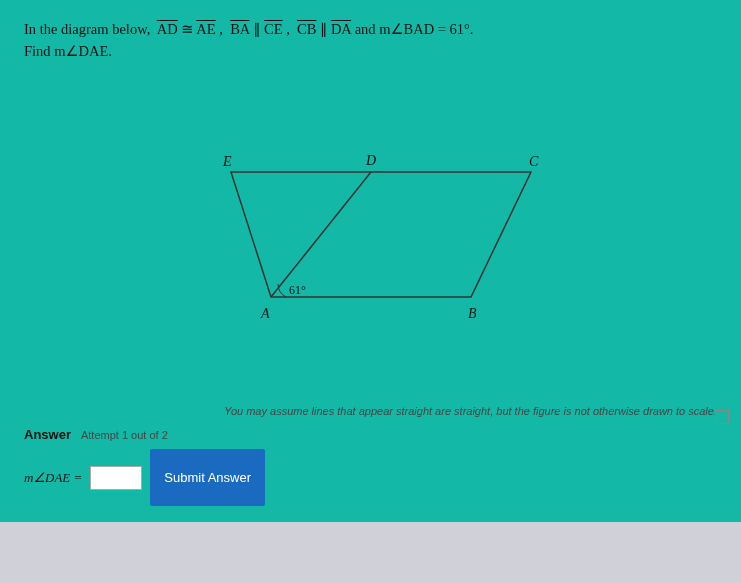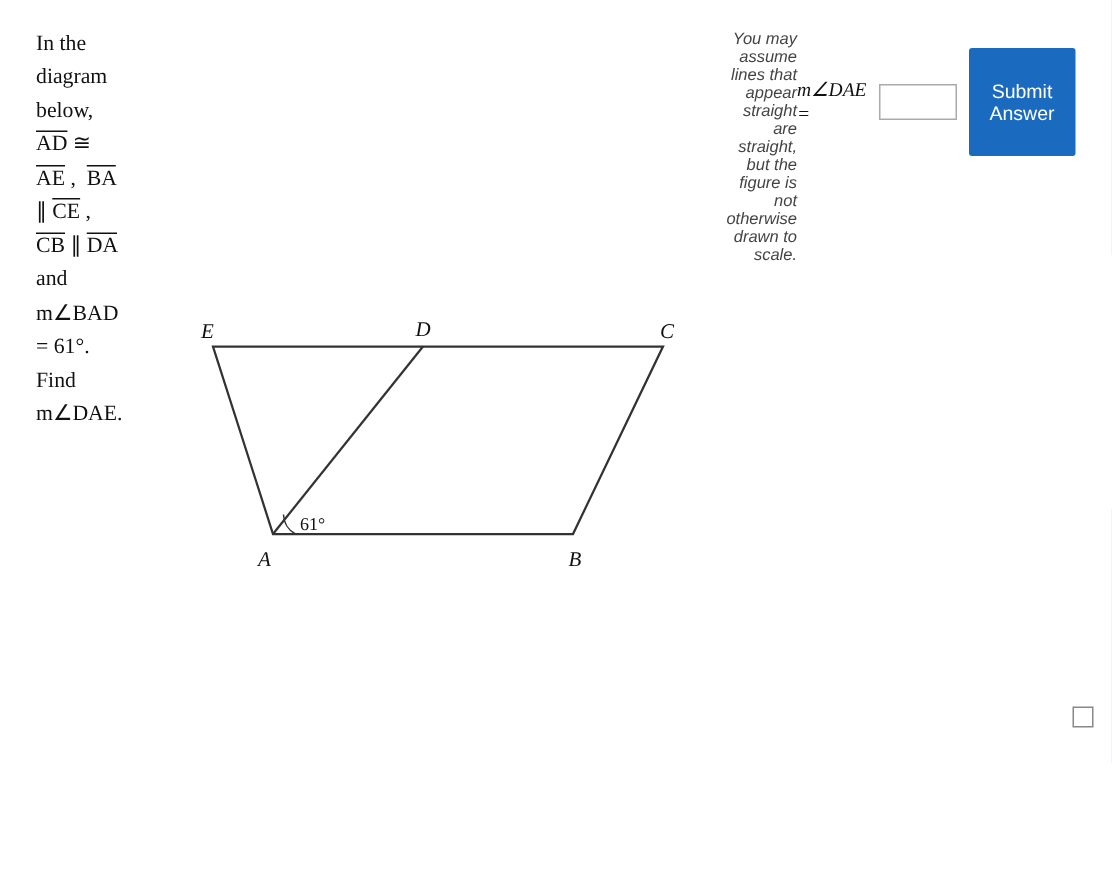--- a/index.html
+++ b/index.html
@@ -6,25 +6,25 @@
     body {
       width: 741px;
       height: 583px;
       background: #d0d0d8;
       font-family: 'Times New Roman', Times, serif;
       overflow: hidden;
       position: relative;
     }
     .page {
       width: 741px;
-      height: 583px;
-      background: #ffffff;
+      height: 522px;
+      background: #14b8a6;
       position: relative;
       display: flex;
-      flex-direction: row;
+      flex-direction: column;
       padding: 18px 24px 10px 24px;
     }
     .problem-text {
       font-size: 14.5px;
       color: #111;
       line-height: 1.55;
       margin-bottom: 8px;
       font-family: 'Times New Roman', Times, serif;
     }
     .diagram-area {
@@ -152,20 +152,24 @@
 
       <text x="118" y="172" font-size="12" font-family="Times New Roman, serif" fill="#111">61°</text>
     </svg>
   </div>
 
   <div class="note-text">You may assume lines that appear straight are straight, but the figure is not otherwise drawn to scale.</div>
 
   <div class="corner-box"></div>
 
   <div class="answer-section">
+    <div>
+      <span class="answer-label">Answer</span>
+      <span class="attempt-text">Attempt 1 out of 2</span>
+    </div>
     <div class="answer-row">
       <span class="angle-label">
         m∠DAE =
       </span>
       <input class="answer-input" type="text" placeholder="" style="">
       <button class="submit-btn">Submit Answer</button>
     </div>
   </div>
 
 </div>

